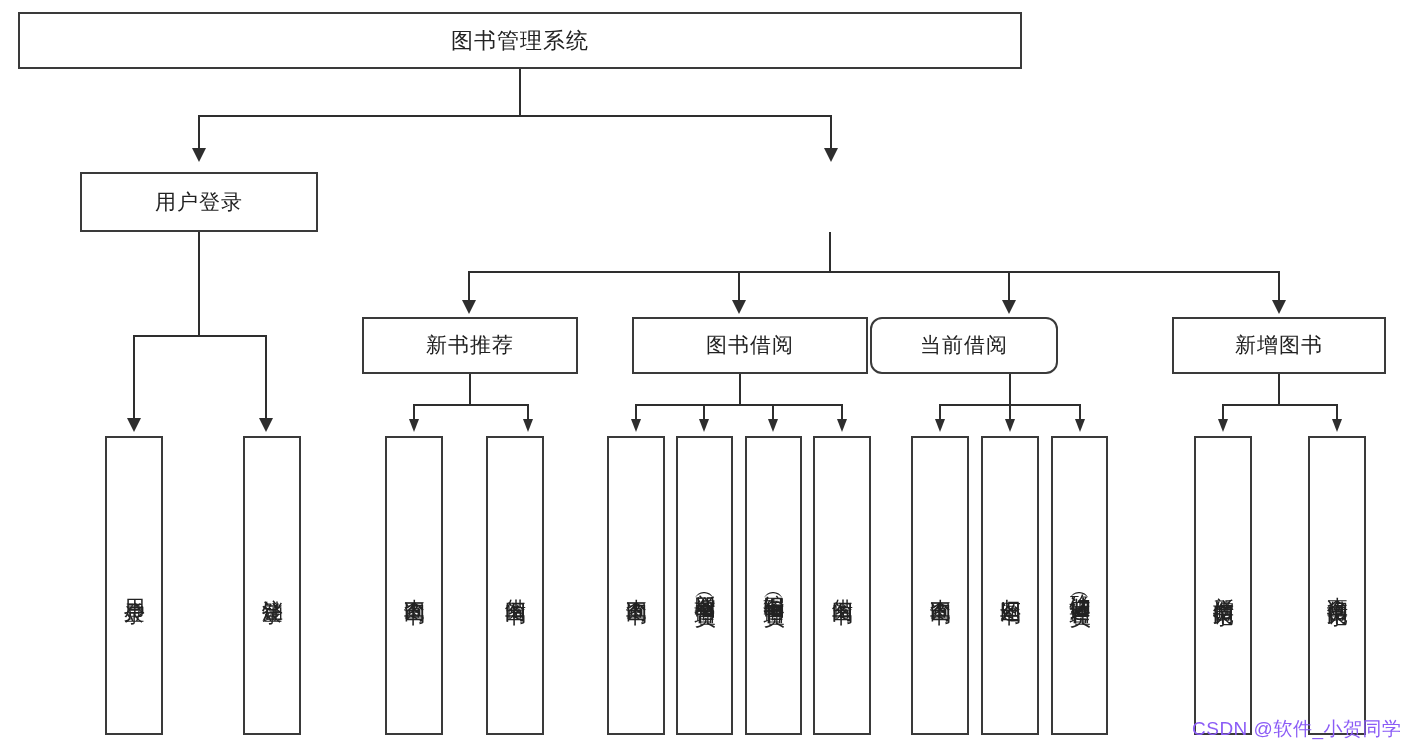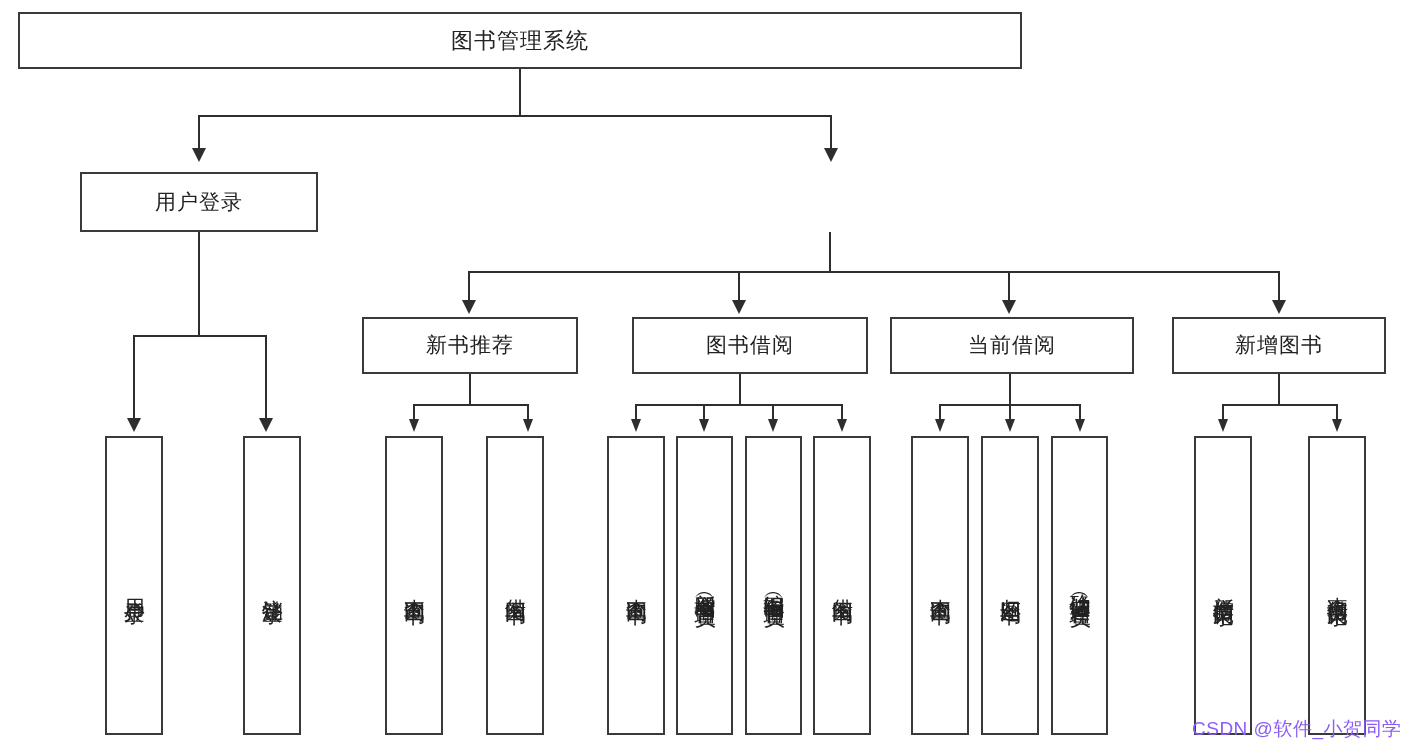--- a/index.html
+++ b/index.html
@@ -128,21 +128,21 @@
 
   <div class="seg v" style="left:1278px;top:271px;width:2px;height:30px;"></div>
   <div class="arrow" style="left:1272px;top:300px;"></div>
 
   <div class="node lvl3" style="left:362px;top:317px;width:216px;height:57px;">
     <span class="label">新书推荐</span>
   </div>
   <div class="node lvl3" style="left:632px;top:317px;width:236px;height:57px;">
     <span class="label">图书借阅</span>
   </div>
-  <div class="node lvl3" style="left:890px;top:317px;width:244px;height:57px;">
+  <div class="node lvl3" style="left:870px;top:317px;width:188px;height:57px;border-radius:12px;">
     <span class="label">当前借阅</span>
   </div>
   <div class="node lvl3" style="left:1172px;top:317px;width:214px;height:57px;">
     <span class="label">新增图书</span>
   </div>
 
   <div class="seg v" style="left:469px;top:374px;width:2px;height:31px;"></div>
   <div class="seg h" style="left:413px;top:404px;width:116px;height:2px;"></div>
   <div class="seg v" style="left:413px;top:404px;width:2px;height:16px;"></div>
   <div class="arrow slim" style="left:409px;top:419px;"></div>

